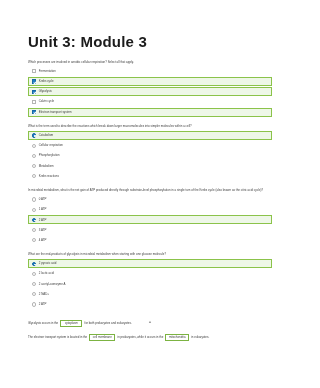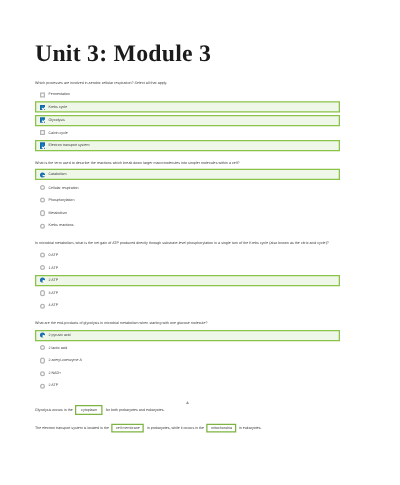--- a/index.html
+++ b/index.html
@@ -16,22 +16,22 @@
   }
   .page {
     position: relative;
     width: 300px;
     height: 388px;
     background: #ffffff;
     box-sizing: border-box;
     padding: 34px 28px 0 28px;
   }
   .page-title {
-    font-family: Liberation Serif, serif;
-    font-size: 19px;
+    font-family: Liberation Sans, sans-serif;
+    font-size: 15px;
     font-weight: bold;
     color: #1b1b1b;
     letter-spacing: 0.2px;
     margin: 0 0 9px 0;
     line-height: 1.1;
   }
   .question-block {
     margin-bottom: 7px;
   }
   .question-text {

